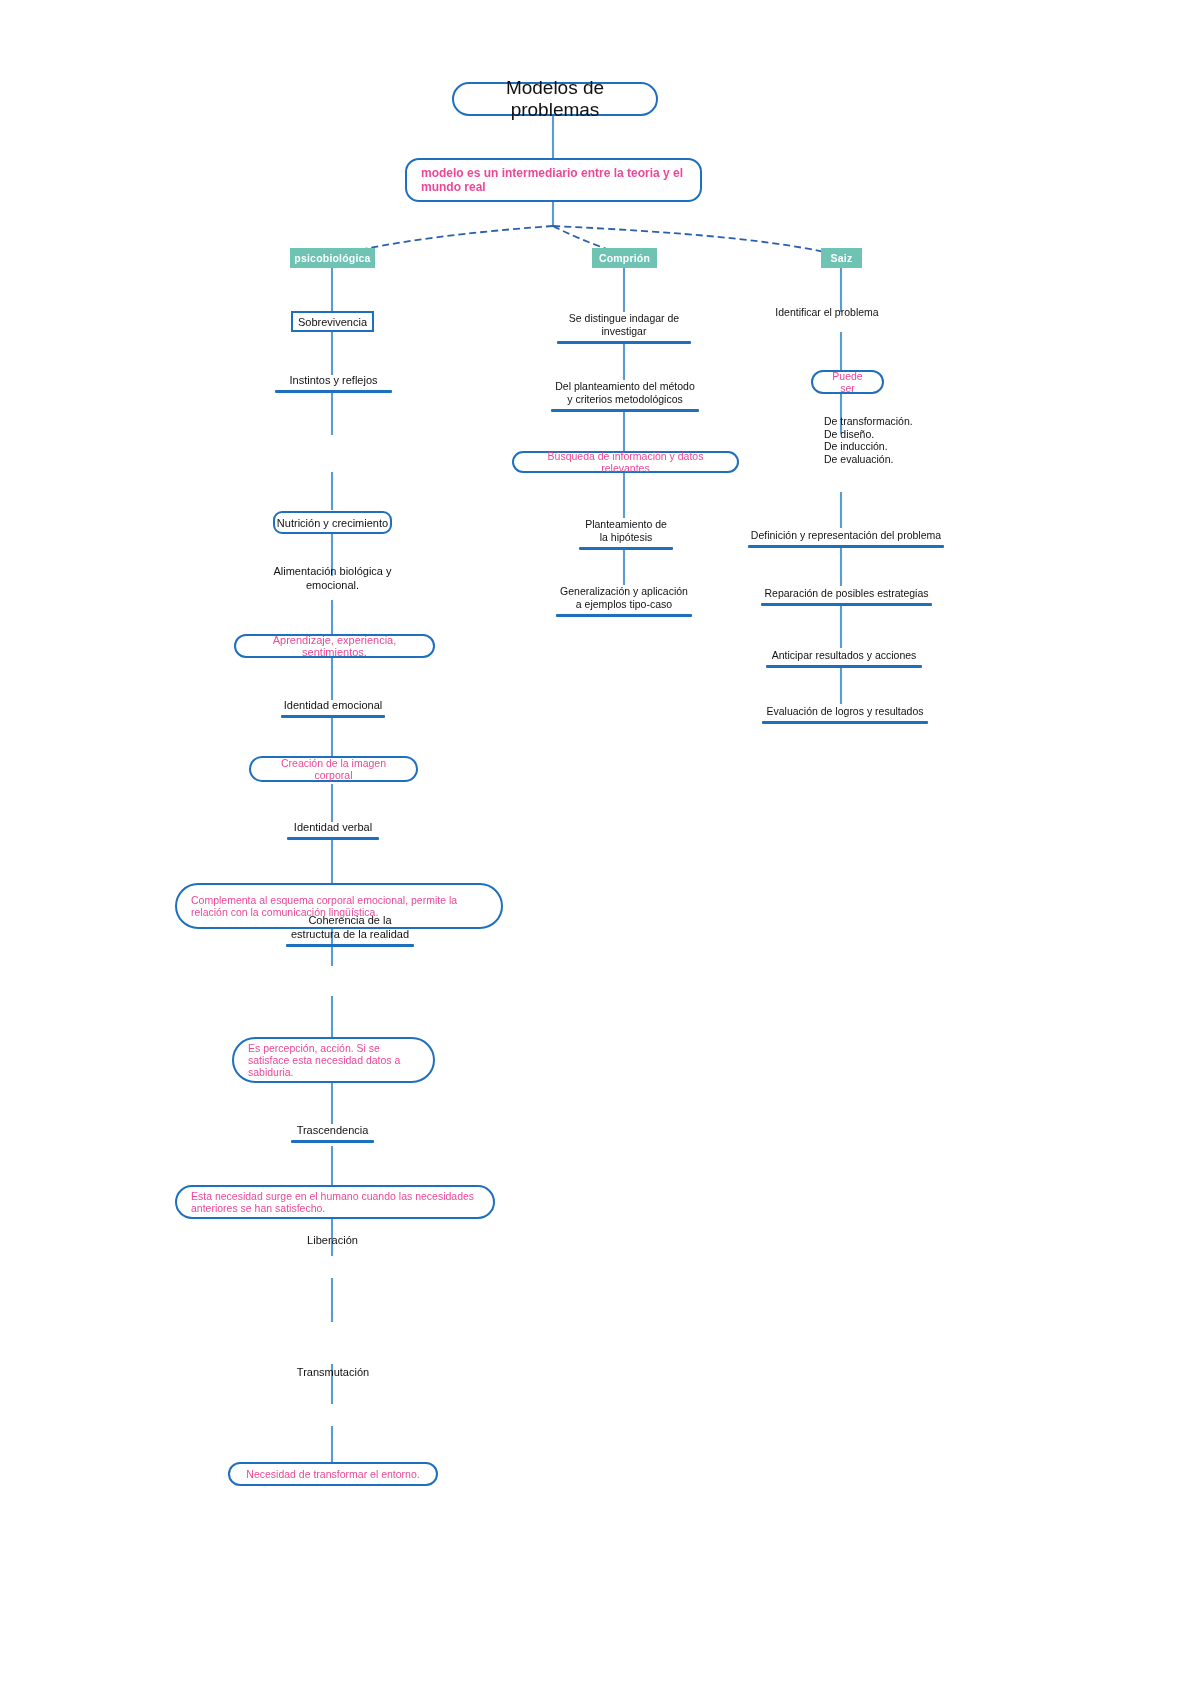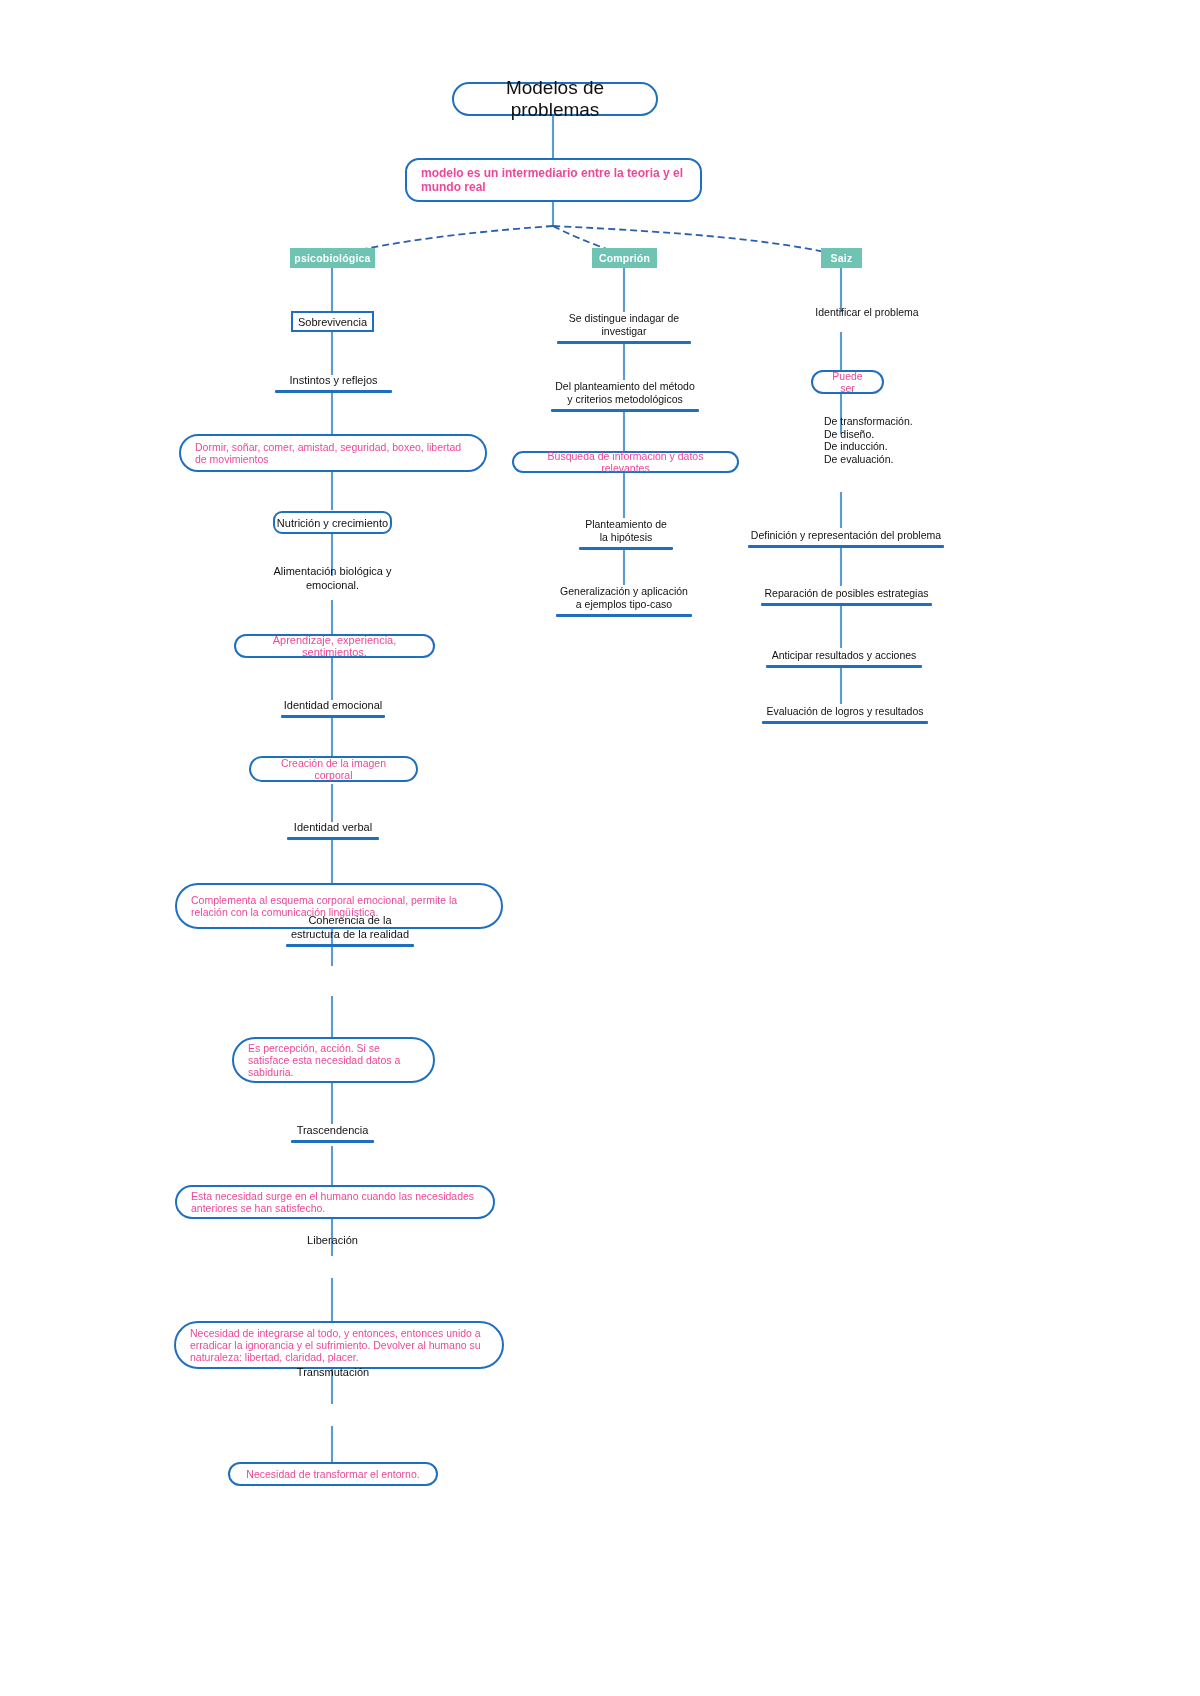--- a/index.html
+++ b/index.html
@@ -139,23 +139,20 @@
 
   <div class="node rect t11" style="left:291px;top:311px;width:83px;height:21px;">
     <span>Sobrevivencia</span>
   </div>
 
   <div class="node uline t11" style="left:275px;top:374px;width:117px;height:19px;">
     <span class="txt">Instintos y reflejos</span>
     <span class="bar"></span>
   </div>
 
-  <div class="node pill t10" style="left:179px;top:434px;width:308px;height:38px;">
-    <span>Dormir, soñar, comer, amistad, seguridad, boxeo, libertad de movimientos</span>
-  </div>
 
   <div class="node rect t11" style="left:273px;top:511px;width:119px;height:23px;border-radius:9px;">
     <span>Nutrición  y crecimiento</span>
   </div>
 
   <div class="node uline t11" style="left:249px;top:575px;width:167px;height:20px;">
     <span class="txt">Alimentación biológica y emocional.</span>
     <span class="bar"></span>
   </div>
 
@@ -198,23 +195,20 @@
 
   <div class="node pill t10" style="left:175px;top:1185px;width:320px;height:34px;">
     <span>Esta necesidad surge en el humano cuando las necesidades anteriores se han satisfecho.</span>
   </div>
 
   <div class="node uline t11" style="left:300px;top:1255px;width:65px;height:19px;gap:24px;">
     <span class="txt">Liberación</span>
     <span class="bar"></span>
   </div>
 
-  <div class="node pill t10" style="left:174px;top:1321px;width:330px;height:48px;">
-    <span>Necesidad de integrarse al todo, y entonces, entonces unido a erradicar la ignorancia y el sufrimiento. Devolver al humano su naturaleza: libertad, claridad, placer.</span>
-  </div>
 
   <div class="node uline t11" style="left:293px;top:1403px;width:80px;height:19px;gap:40px;">
     <span class="txt">Transmutación</span>
     <span class="bar"></span>
   </div>
 
   <div class="node pill center t10" style="left:228px;top:1462px;width:210px;height:24px;">
     <span>Necesidad de transformar el entorno.</span>
   </div>
 
@@ -239,21 +233,21 @@
 la hipótesis</span>
     <span class="bar"></span>
   </div>
 
   <div class="node uline t10" style="left:556px;top:584px;width:136px;height:33px;">
     <span class="txt">Generalización y aplicación
 a ejemplos tipo-caso</span>
     <span class="bar"></span>
   </div>
 
-  <div class="node uline t10" style="left:808px;top:311px;width:118px;height:21px;gap:10px;">
+  <div class="node uline t10" style="left:768px;top:311px;width:118px;height:21px;gap:10px;">
     <span class="txt">Identificar el  problema</span>
     <span class="bar"></span>
   </div>
 
   <div class="node pill center t10" style="left:811px;top:370px;width:73px;height:24px;">
     <span>Puede ser</span>
   </div>
 
   <div class="node uline left t10" style="left:824px;top:433px;width:98px;height:59px;gap:23px;">
     <span class="txt">De transformación.

